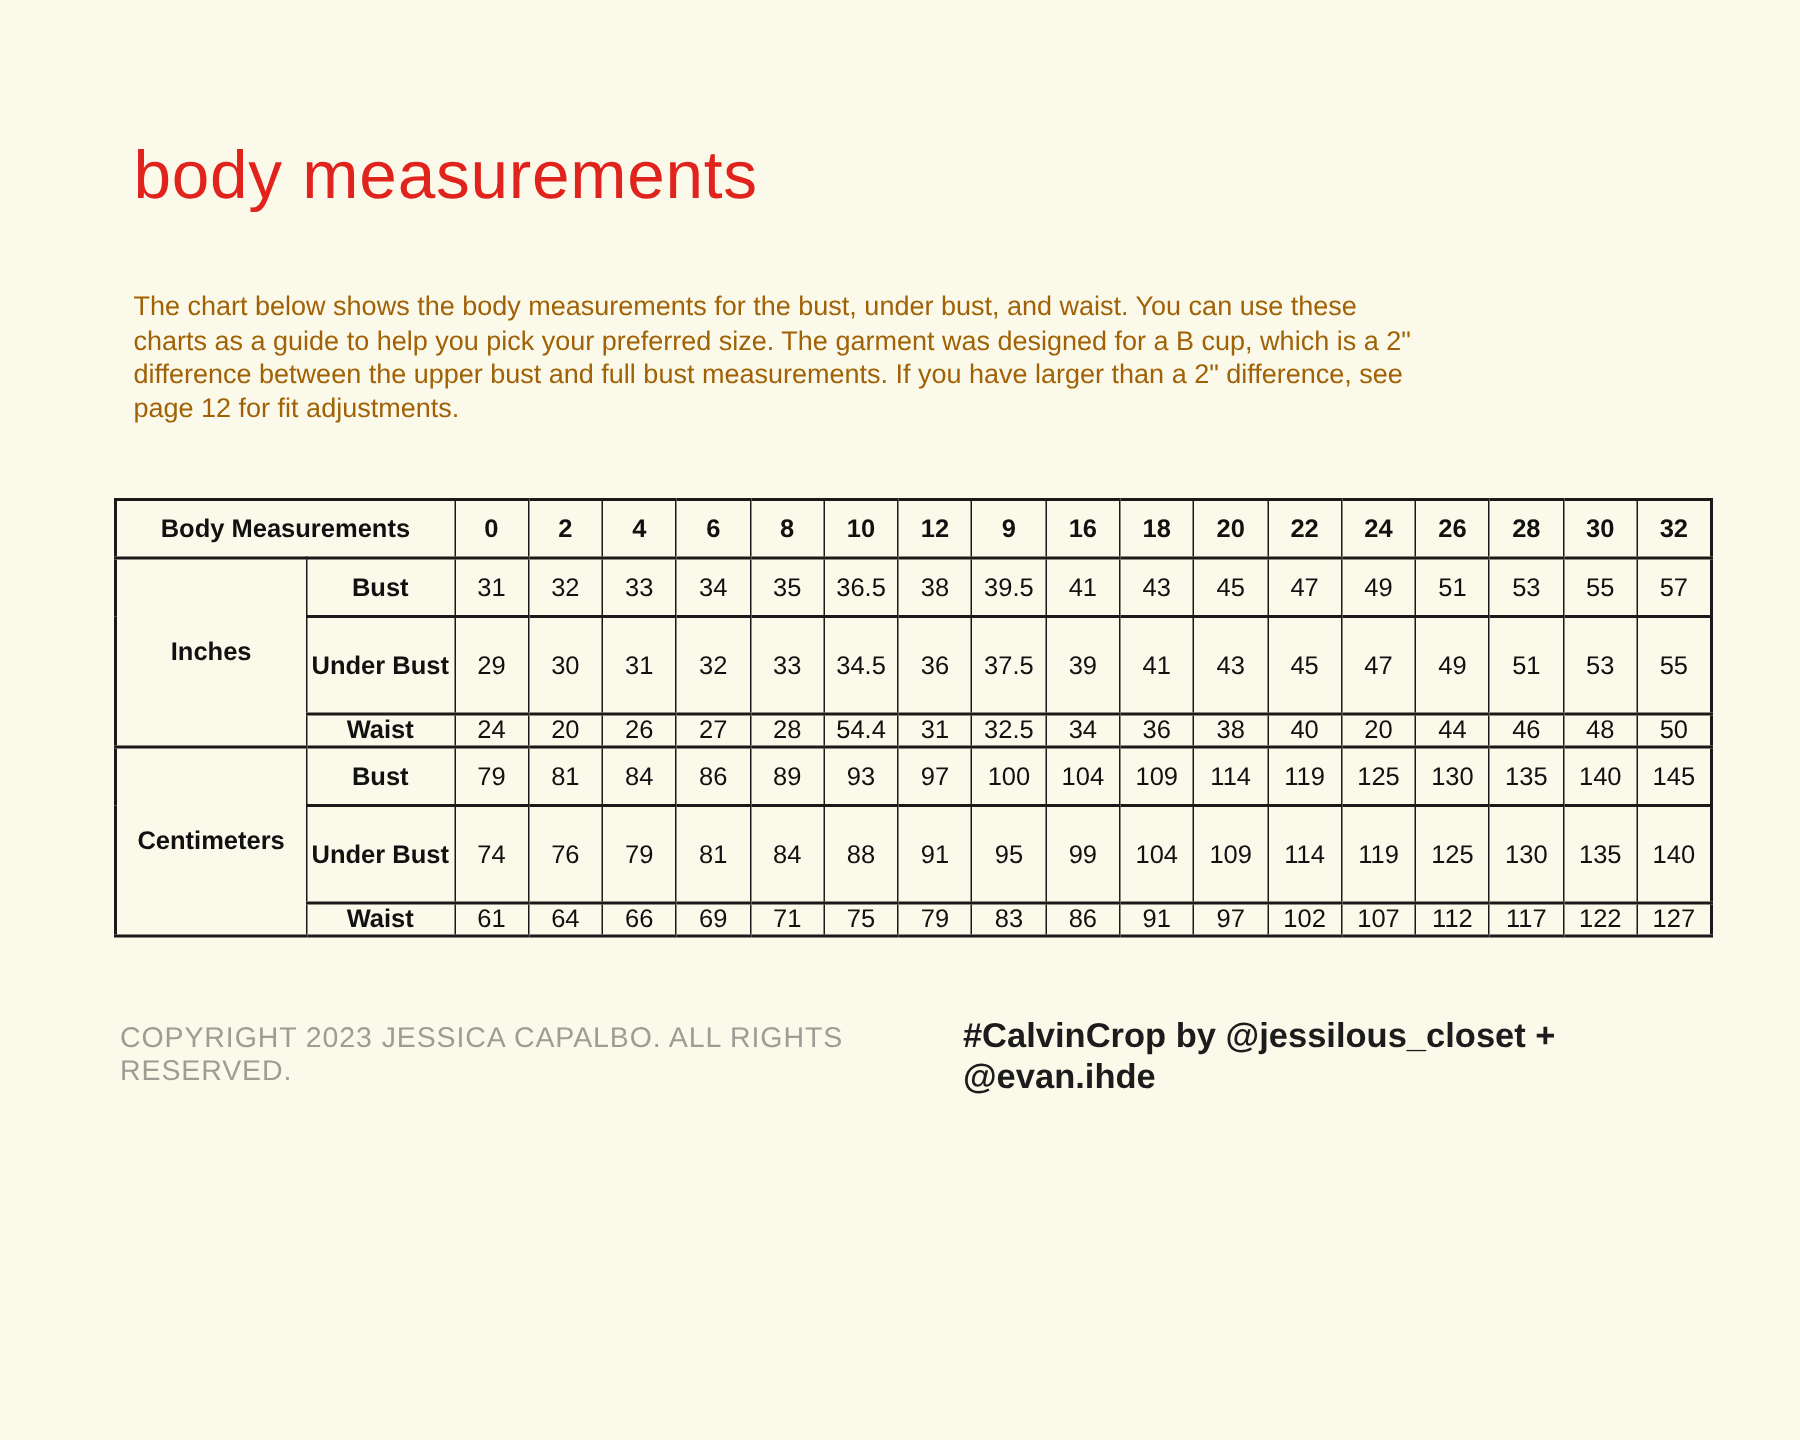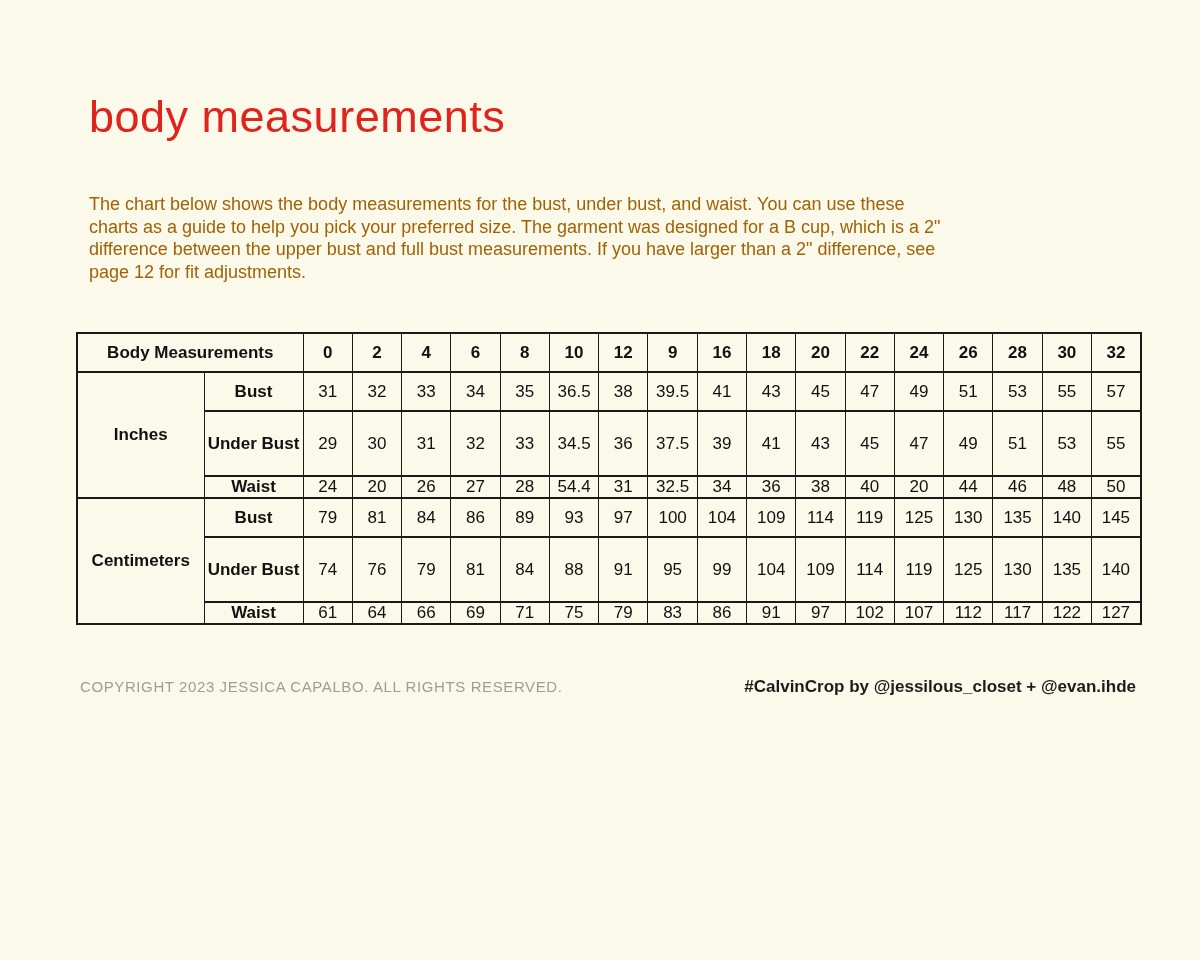--- a/index.html
+++ b/index.html
@@ -82,26 +82,26 @@
   tr.row-short    { height: 20px; }
   tr.row-tall     { height: 65px; }
   .footer {
     margin: 52px 64px 0 70px;
     display: flex;
     justify-content: space-between;
     align-items: baseline;
   }
   .copyright {
     color: #9d9d95;
-    font-size: 15px;
+    font-size: 19px;
     letter-spacing: 0.6px;
   }
   .credit {
     color: #1c1c1c;
-    font-size: 17px;
+    font-size: 23px;
     font-weight: 700;
   }
 </style>
 </head>
 <body>
 
 <div class="page">
 
   <h1 class="page-title">body measurements</h1>
 

